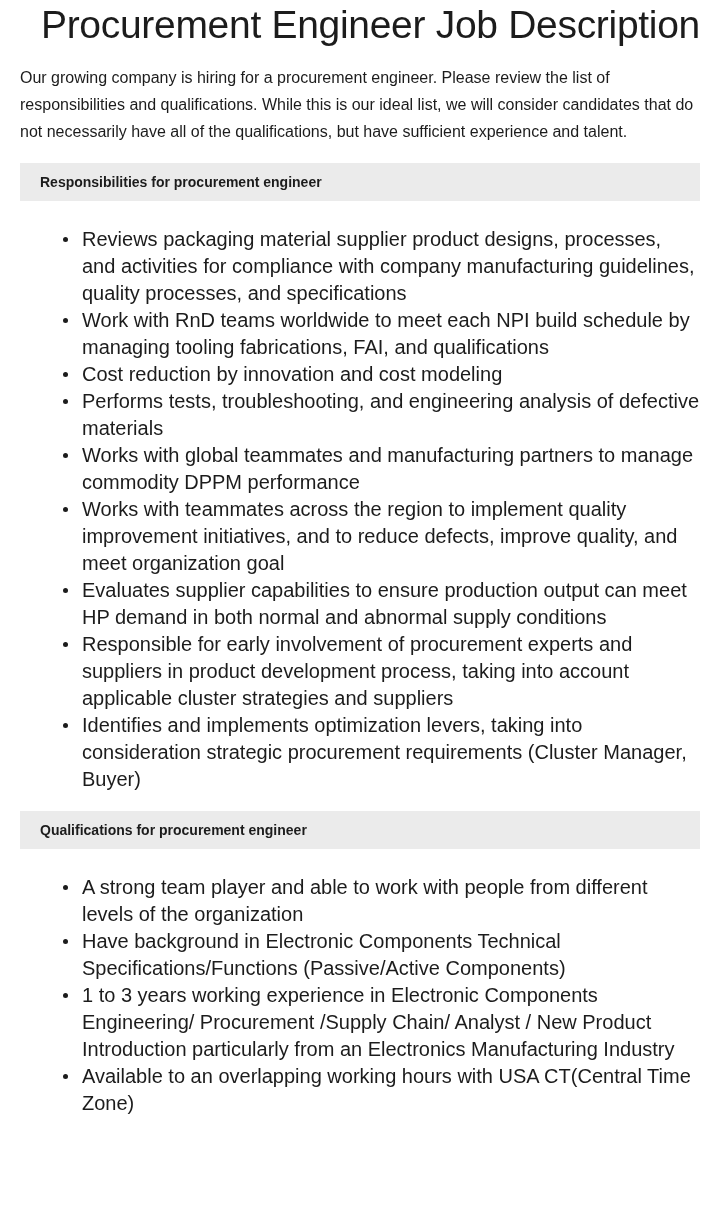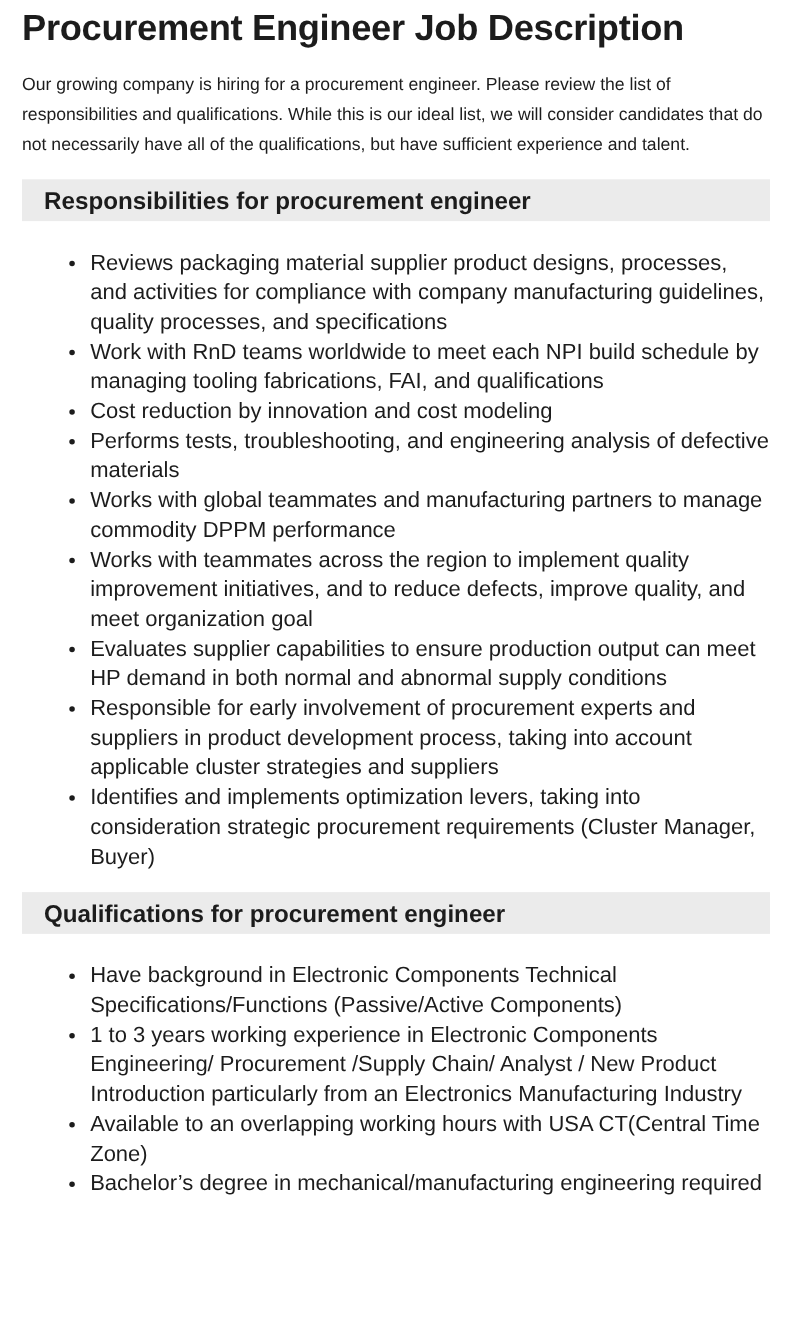--- a/index.html
+++ b/index.html
@@ -16,35 +16,35 @@
   body {
     width: 720px;
     min-height: 1218px;
     font-family: "Liberation Sans", sans-serif;
     color: var(--text-color);
   }
   .page {
     padding: 0 20px 24px 20px;
   }
   .doc-title {
-    font-size: 33px;
+    font-size: 39px;
     line-height: 34px;
-    font-weight: 700;
-    text-align: left;
+    font-weight: 400;
+    text-align: right;
     margin: 8px 0 0 0;
     letter-spacing: -0.3px;
   }
   .intro {
     font-size: 16px;
     line-height: 27px;
     margin: 22px 0 0 0;
   }
   .section-bar {
     background: var(--bar-bg);
-    font-size: 22px;
+    font-size: 14px;
     font-weight: 700;
     line-height: 19px;
     padding: 10px 20px 9px 20px;
     margin-top: 18px;
   }
   ul.bullet-list {
     margin: 25px 0 16px 0;
     padding: 0 0 0 42px;
     font-size: 20px;
     line-height: 27px;
@@ -85,20 +85,20 @@
         <li>Works with teammates across the region to implement quality improvement initiatives, and to reduce defects, improve quality, and meet organization goal</li>
         <li>Evaluates supplier capabilities to ensure production output can meet HP demand in both normal and abnormal supply conditions</li>
         <li>Responsible for early involvement of procurement experts and suppliers in product development process, taking into account applicable cluster strategies and suppliers</li>
         <li>Identifies and implements optimization levers, taking into consideration strategic procurement requirements (Cluster Manager, Buyer)</li>
       </ul>
   </section>
 
   <section>
     <div class="section-bar">Qualifications for procurement engineer</div>
     <ul class="bullet-list">
+        <li>A strong team player and able to work with people from different levels of the organization</li>
         <li>Have background in Electronic Components Technical Specifications/Functions (Passive/Active Components)</li>
         <li>1 to 3 years working experience in Electronic Components Engineering/ Procurement /Supply Chain/ Analyst / New Product Introduction particularly from an Electronics Manufacturing Industry</li>
         <li>Available to an overlapping working hours with USA CT(Central Time Zone)</li>
-        <li>Bachelor’s degree in mechanical/manufacturing engineering required</li>
       </ul>
   </section>
 
 </div>
 
 </body></html>

